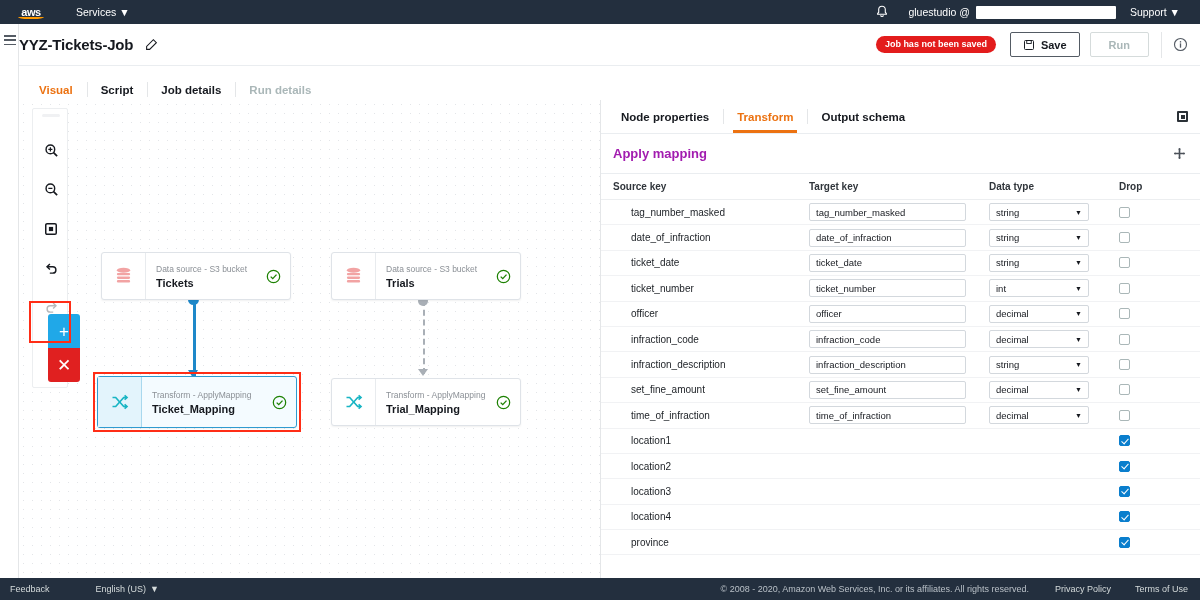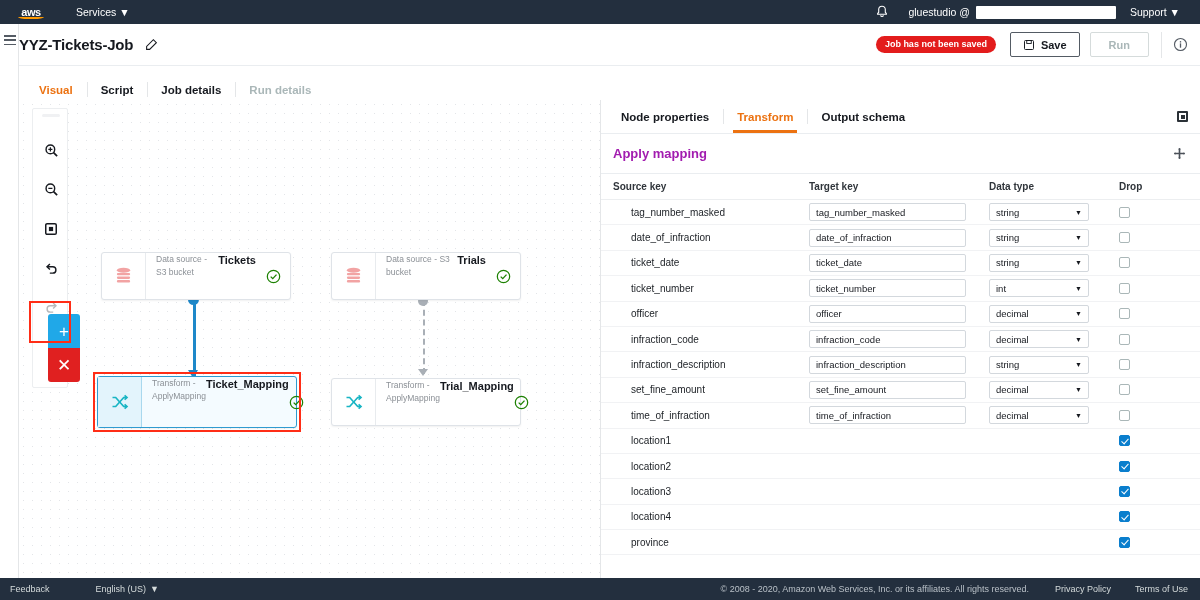--- a/index.html
+++ b/index.html
@@ -157,21 +157,21 @@
     background: #ffffff; border: 1px solid #dfe3e8; border-radius: 3px;
     display: flex; align-items: stretch;
     box-shadow: 0 1px 2px rgba(0,0,0,.06);
   }
   .node.selected { border-color: #2e9ad0; background: #f4fbff; }
   .node-icon {
     width: 44px; display: flex; align-items: center; justify-content: center;
     border-right: 1px solid #e8ebee; flex-shrink: 0;
   }
   .node.selected .node-icon { background: #e3f4fc; border-right-color: #a9d8ee; }
-  .node-text { flex: 1; display: flex; flex-direction: row; justify-content: center; padding-left: 10px; }
+  .node-text { flex: 1; display: flex; flex-direction: column; justify-content: center; padding-left: 10px; }
   .node-sub { font-size: 8.5px; color: #8b9096; line-height: 13px; }
   .node-name { font-size: 11px; font-weight: bold; color: #16191f; line-height: 14px; }
   .node-status { width: 34px; display: flex; align-items: center; justify-content: center; }
 
   #node-tickets { left: 82px; top: 152px; }
   #node-trials  { left: 312px; top: 152px; }
   #node-ticket-mapping { left: 78px; top: 276px; width: 200px; height: 52px; }
   #node-trial-mapping  { left: 312px; top: 278px; }
 
   

